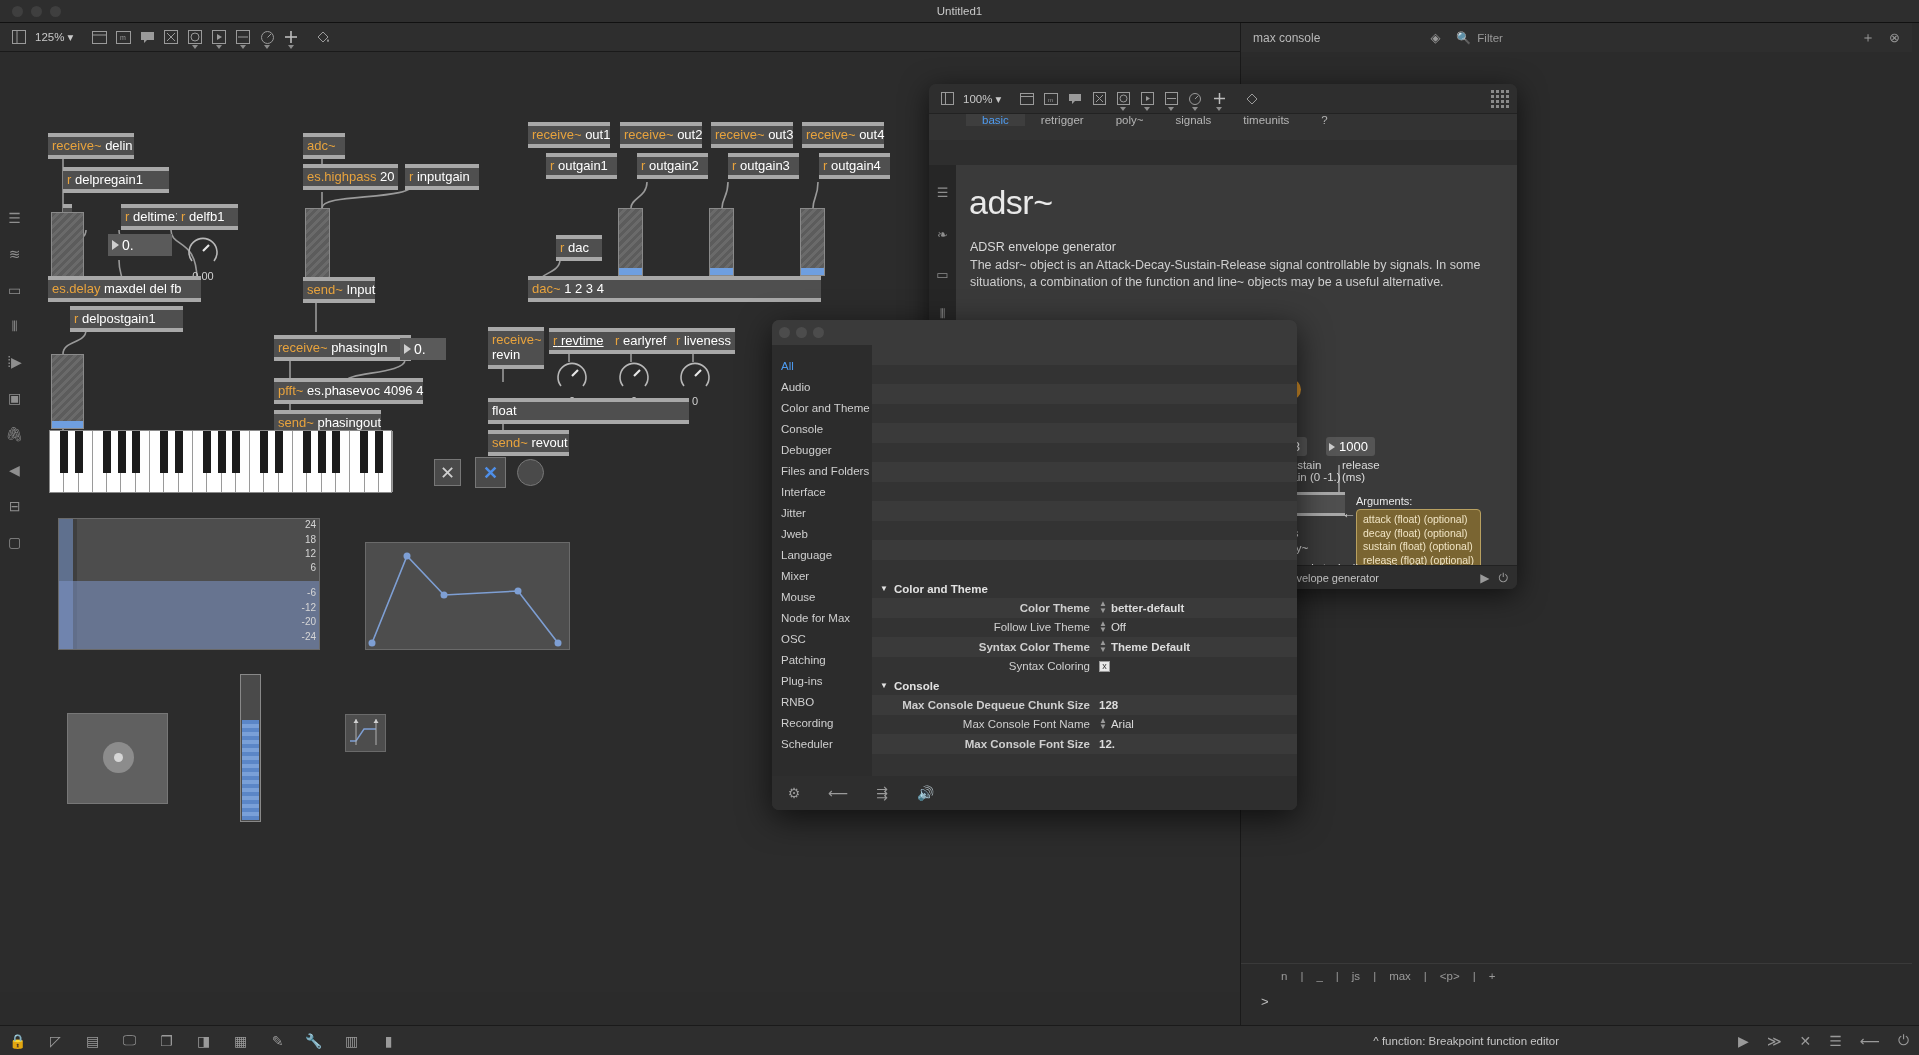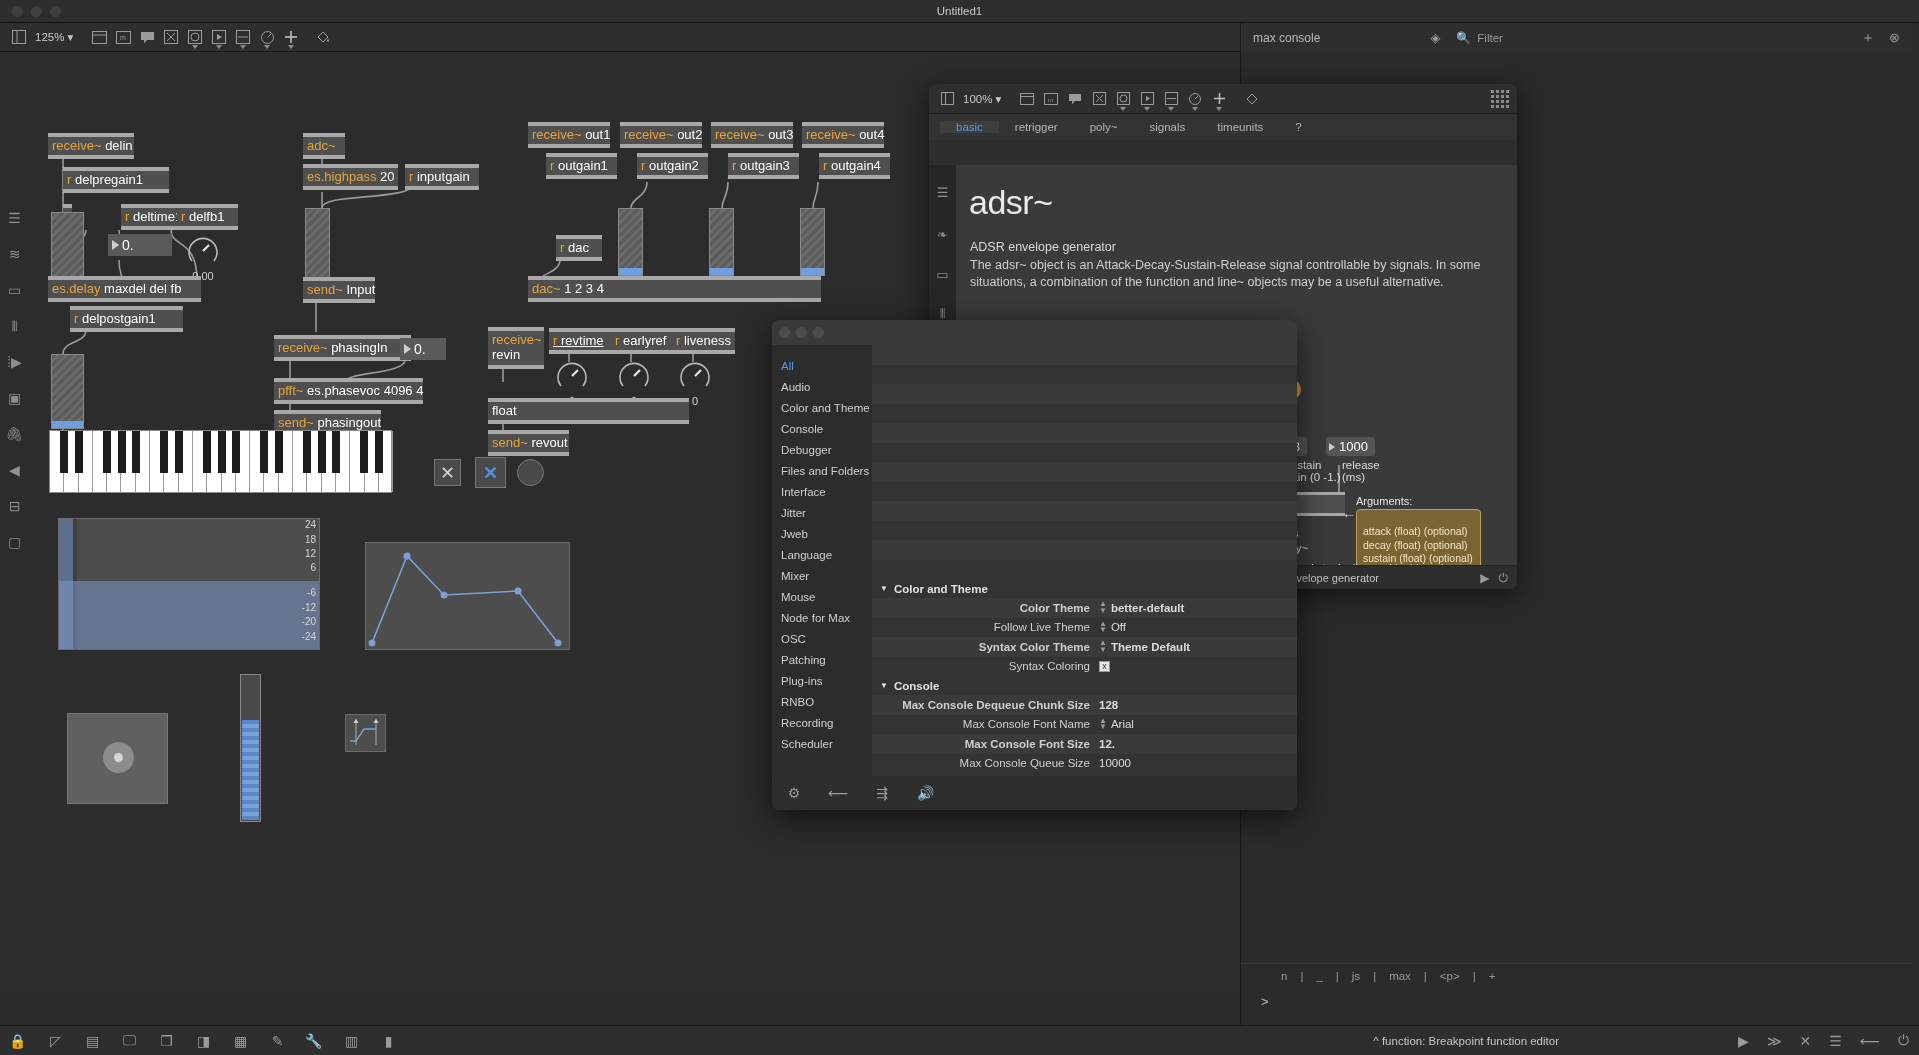--- a/index.html
+++ b/index.html
@@ -134,21 +134,21 @@
   .help-win {
     position:absolute; left:929px; top:84px; width:588px; height:505px;
     background:#2e2e2e; border-radius:7px; overflow:hidden;
     box-shadow:0 6px 28px rgba(0,0,0,.62);
   }
   .help-title { height:25px; background:#3a3a3a; display:flex; align-items:center; position:relative; }
   .hdot { width:11px; height:11px; border-radius:50%; margin-left:7px; }
   .hdot.r{background:#ef5f56;} .hdot.y{background:#f6bc3f;} .hdot.g{background:#5fcb54;}
   .help-title .ht { position:absolute; left:0; right:0; text-align:center; font-size:11.5px; color:#d5d5d5; }
   .help-toolbar { height:30px; background:#2e2e2e; display:flex; align-items:center; padding-left:6px; border-bottom:1px solid #222;}
-  .help-tabs { height:26px; background:#333; display:flex; align-items:center; padding-left:11px; }
+  .help-tabs { height:26px; background:#333; display:flex; align-items:flex-start; padding-left:37px; }
   .help-tab { padding:0 16px; display:flex; align-items:center; font-size:11.5px; color:#b5b5b5; }
   .help-tab.active { background:#3e3e3e; color:#4e9bf0; }
   .help-content { position:absolute; left:27px; top:81px; right:0; bottom:24px; background:#3a3a3a; overflow:hidden; }
   .help-rail { position:absolute; left:0; top:81px; width:27px; bottom:24px; background:#262626; }
   .help-rail .hri { height:30px; display:flex; align-items:center; justify-content:center; color:#8e8e8e; font-size:13px; }
   .help-obj-title { position:absolute; left:13px; top:18px; font-size:34px; color:#e9e9e9; font-weight:300; letter-spacing:-0.5px;}
   .help-sub { position:absolute; left:14px; top:75px; font-size:12.5px; color:#d8d8d8; }
   .help-desc { position:absolute; left:14px; top:92px; width:520px; font-size:12.5px; color:#cfcfcf; line-height:1.35; }
   .help-note { position:absolute; font-size:12px; color:#dcdcdc; line-height:1.3; }
   .bubble {
@@ -164,21 +164,21 @@
   .numbox.flat { border-radius:4px; padding-left:7px; }
   .numbox.flat:before{ display:none; }
   .step { position:absolute; width:21px; height:21px; border-radius:50%; background:#d9932a;
     color:#1d1d1d; font-size:12px; font-weight:bold; display:flex; align-items:center; justify-content:center; }
   .adsr-obj { position:absolute; background:#4f4f4f; border-top:3px solid #a8a8a8; border-bottom:3px solid #a8a8a8;
     color:#fff; font-size:12.5px; padding:2px 6px; white-space:nowrap; }
   .adsr-obj .kw { color:#e8a33d; }
   .lbl { position:absolute; font-size:11.5px; color:#dcdcdc; }
   .args-box {
     position:absolute; background:#7a6532; border:1px solid #b8a060; border-radius:4px;
-    color:#f0e4c4; font-size:10.5px; line-height:1.3; padding:15px 6px; white-space:nowrap;
+    color:#f0e4c4; font-size:10.5px; line-height:1.3; padding:3px 6px; white-space:nowrap;
   }
   .args-title { position:absolute; font-size:11px; color:#e8e8e8; }
   .help-bottom { position:absolute; left:0; bottom:0; width:588px; height:24px; background:#2e2e2e;
     display:flex; align-items:center; border-top:1px solid #222; }
   .help-bottom .bi { width:30px; display:flex; align-items:center; justify-content:center; color:#9a9a9a; font-size:12px; }
   .help-status { font-size:11px; color:#c6c6c6; margin-left:10px; white-space:nowrap; }
   .signal-box { position:absolute; background:#5a5a5a; color:#fff; font-size:13px; padding:2px 8px 2px 6px; white-space:nowrap;}
   .signal-box .tilde { color:#4ec9e8; }
   .grid-box { position:absolute; background:#5c5c5c;
     background-image: linear-gradient(to right,#6e6e6e 1px, transparent 1px),
@@ -996,24 +996,20 @@
         <span class="pf-lbl">Max Console Font Name</span>
         <span class="pf-val">
             <span class="stepper">▲<br>▼</span>
             <span>Arial</span>
           </span>
       </div>
       <div class="pf-row alt">
         <span class="pf-lbl">Max Console Font Size</span>
         <span class="pf-val">12.</span>
       </div>
-      <div class="pf-row">
-        <span class="pf-lbl">Max Console Queue Size</span>
-        <span class="pf-val">10000</span>
-      </div>
 
       <div class="pf-section">
         
       </div>
     </div>
 
     <div class="prefs-bottom">
       <div class="pb">⚙</div>
       <div class="pb">⟵</div>
       <div class="pb">⇶</div>

